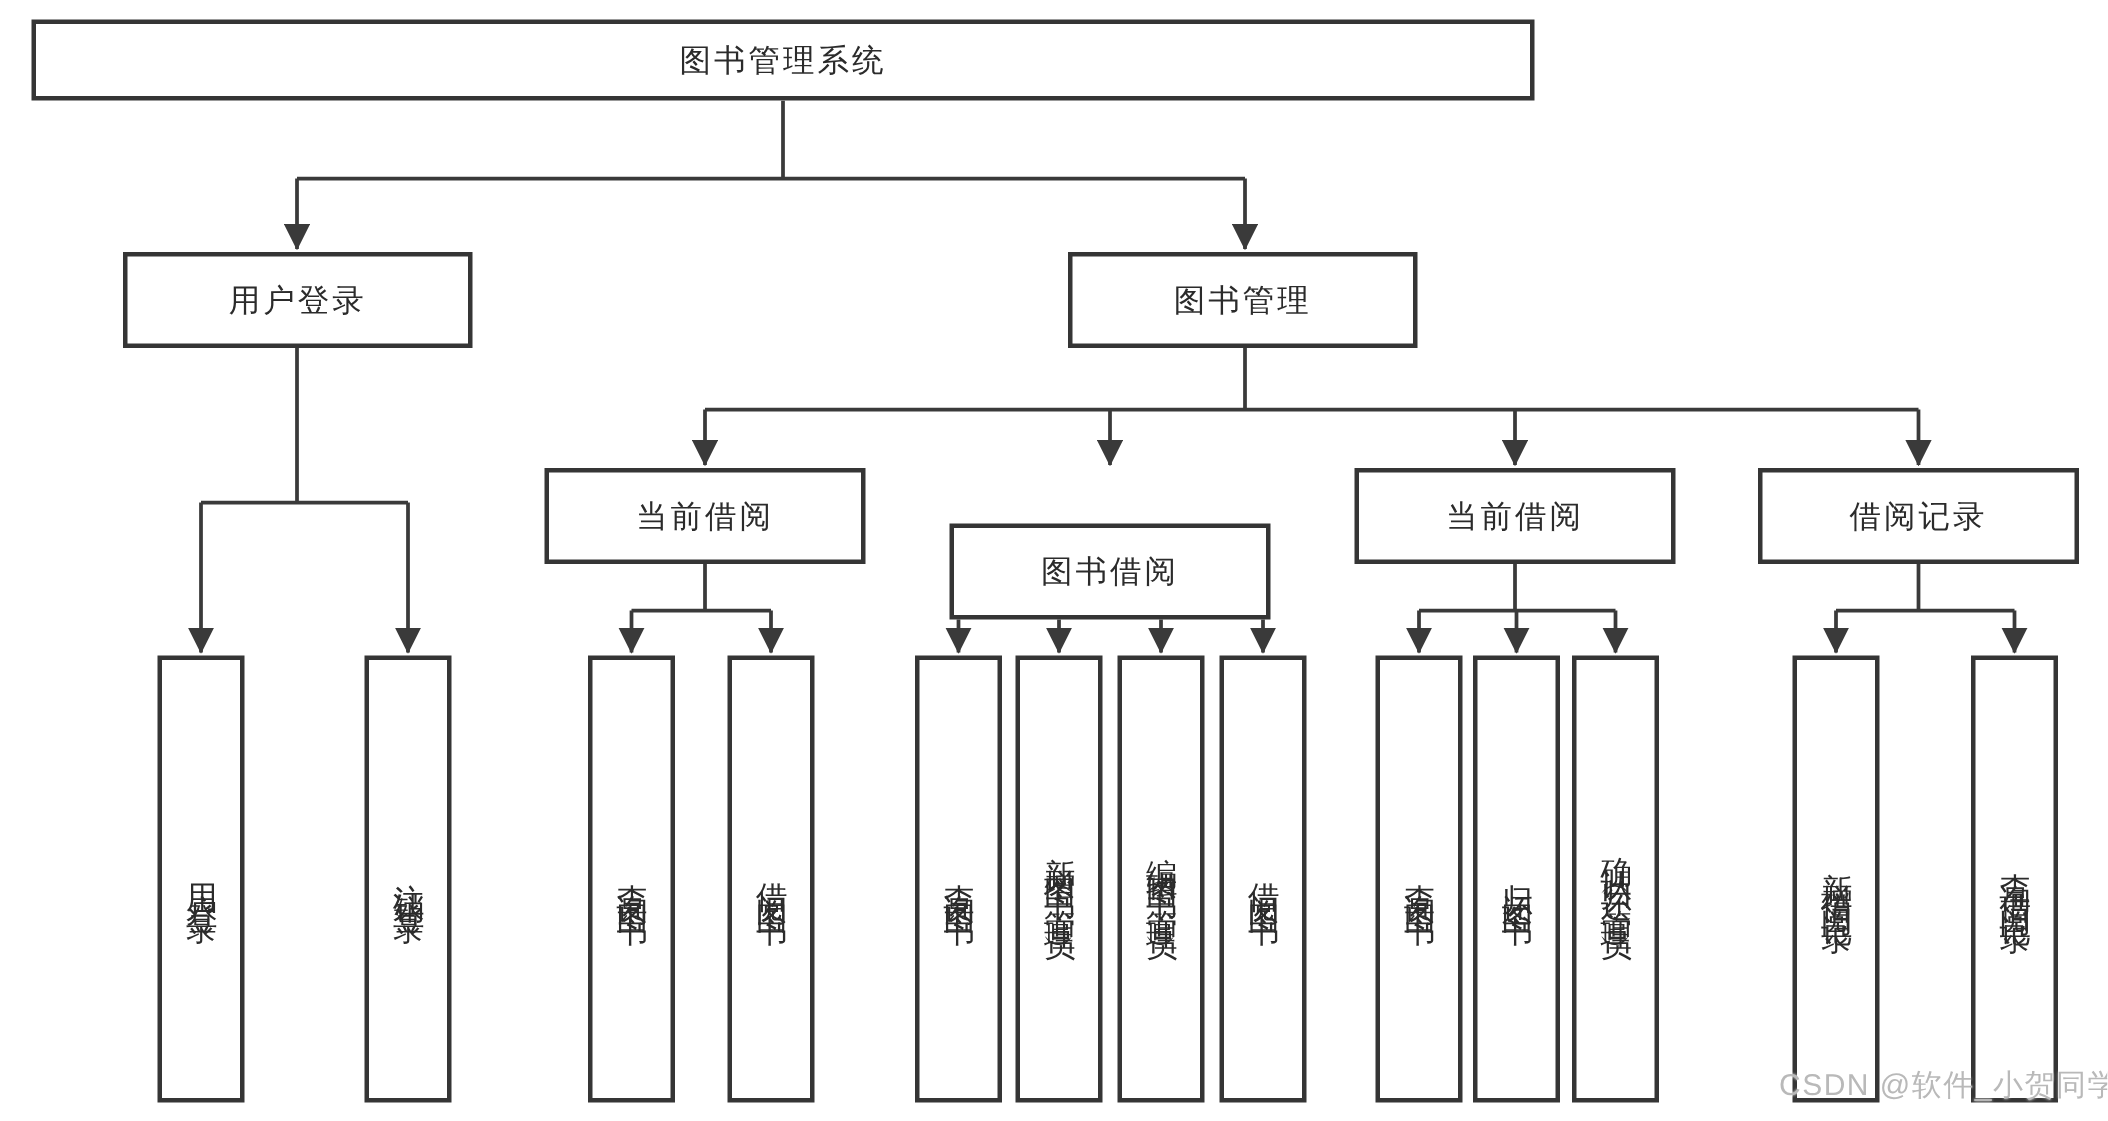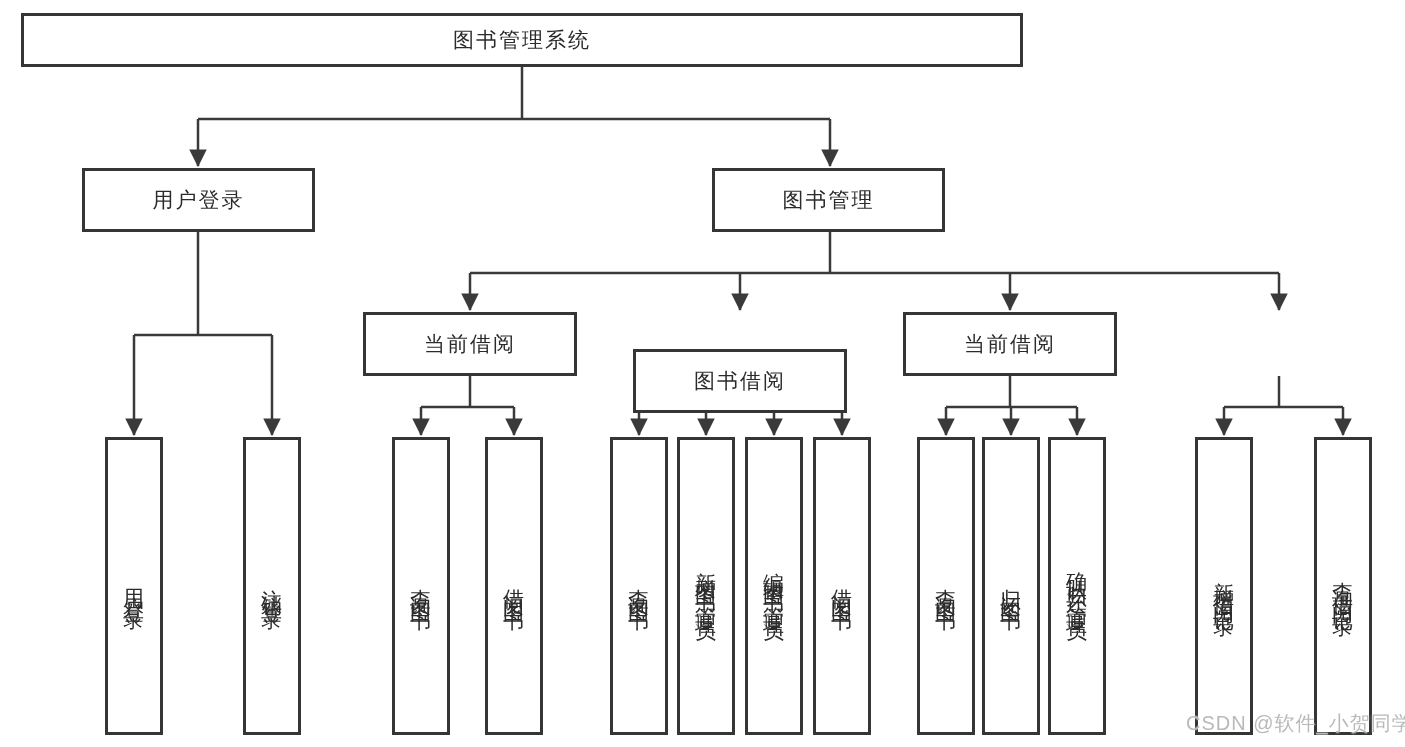--- a/index.html
+++ b/index.html
@@ -130,20 +130,23 @@
 
   <div class="box lvl3-box" style="left:363px;">
     <span class="lbl">当前借阅</span>
   </div>
   <div class="box lvl3-box" style="left:633px;margin-top:37px;">
     <span class="lbl">图书借阅</span>
   </div>
   <div class="box lvl3-box" style="left:903px;">
     <span class="lbl">当前借阅</span>
   </div>
+  <div class="box lvl3-box" style="left:1172px;">
+    <span class="lbl">借阅记录</span>
+  </div>
 
   <div class="box leaf-box" style="left:105px;">
     <span class="lbl">用户登录</span>
   </div>
   <div class="box leaf-box" style="left:243px;">
     <span class="lbl">注销登录</span>
   </div>
   <div class="box leaf-box" style="left:392px;">
     <span class="lbl">查询图书</span>
   </div>

